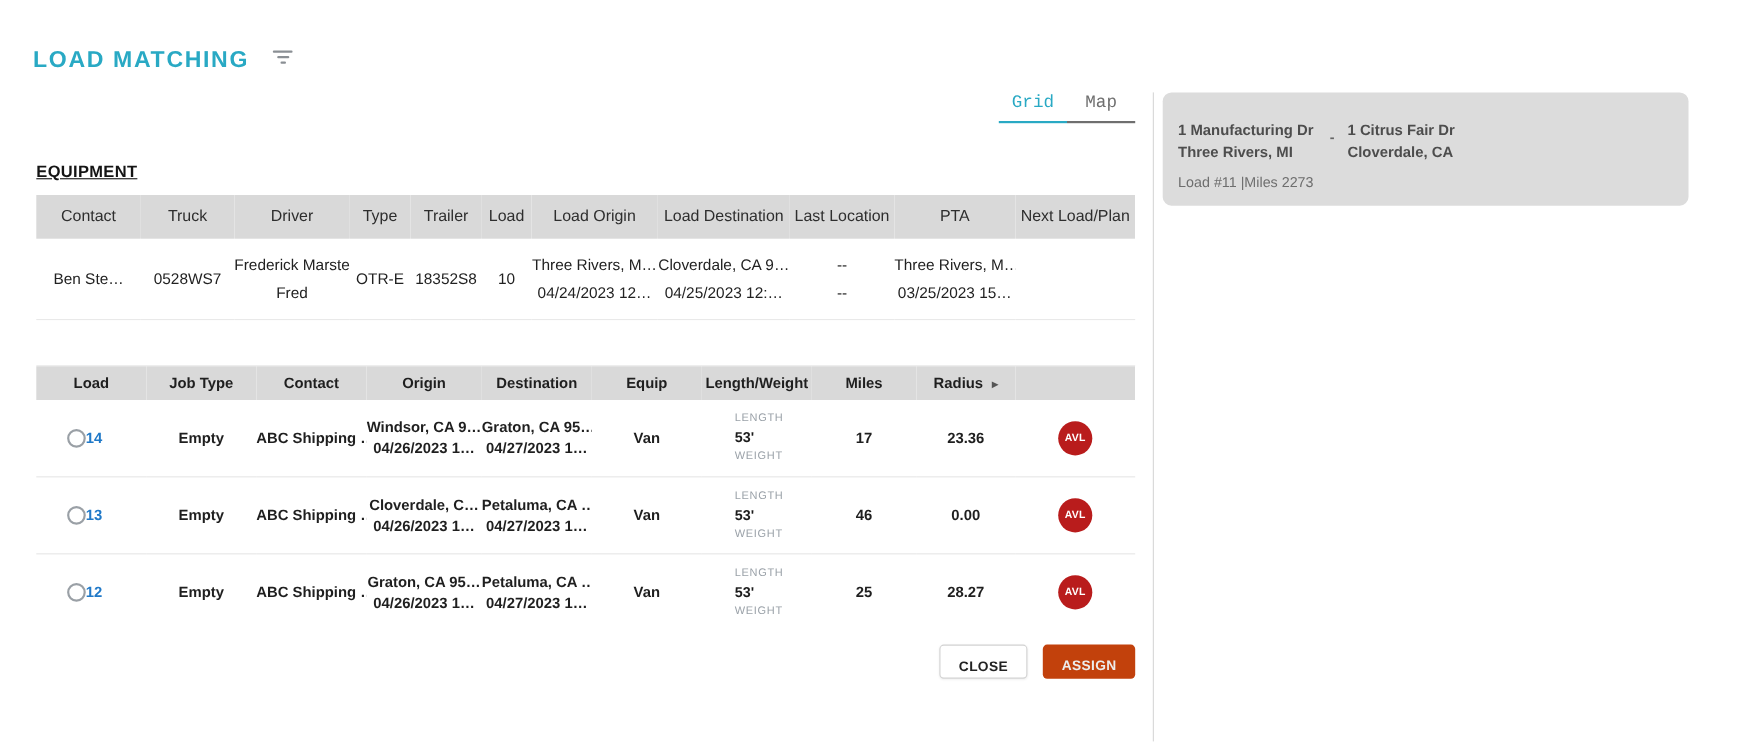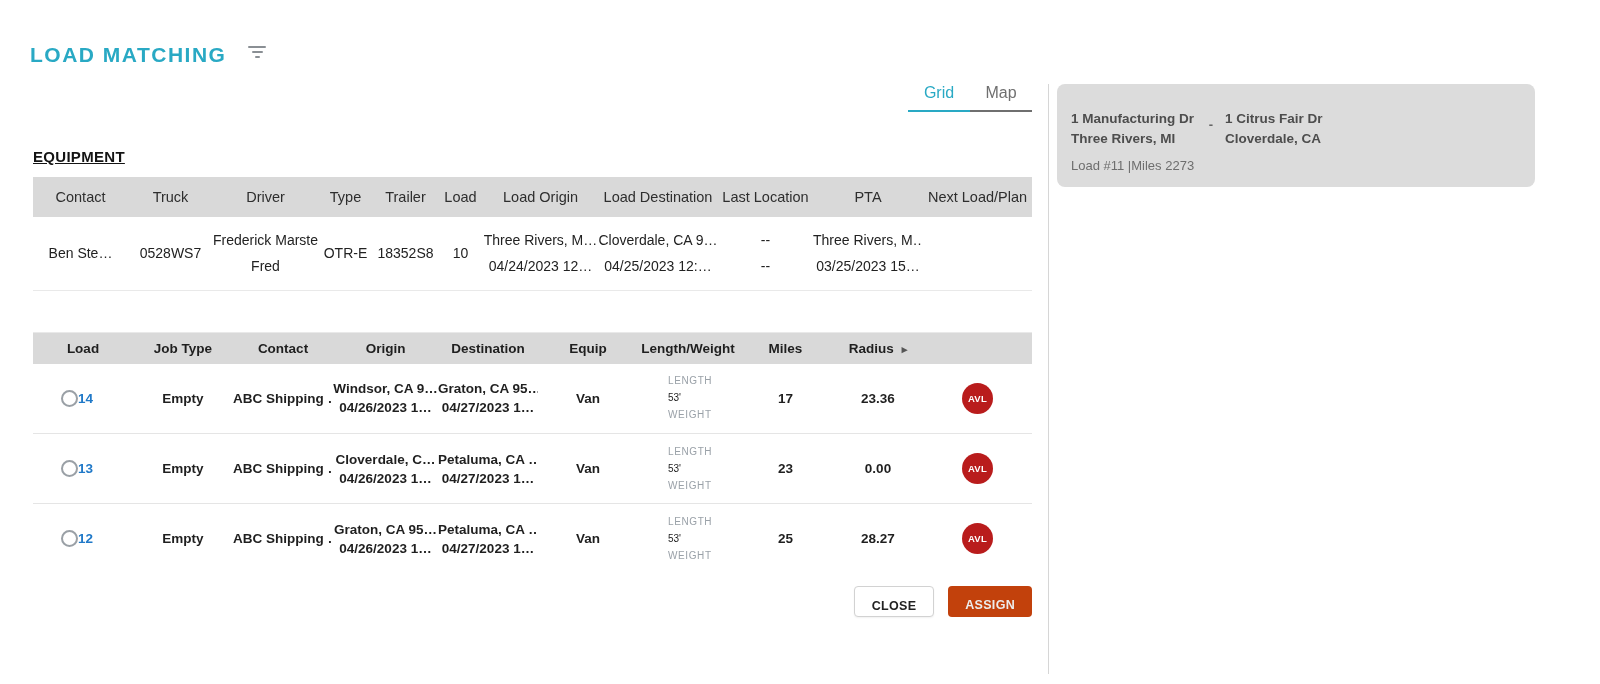--- a/index.html
+++ b/index.html
@@ -15,21 +15,21 @@
   .filter-icon span { background:#8a8f94; height:2px; border-radius:1px; display:block; }
   .filter-icon .b1 { width:18px; } .filter-icon .b2 { width:11px; } .filter-icon .b3 { width:5px; }
 
   
   .content { display:flex; align-items:stretch; height:590px; }
   .main { width:1048px; padding-left:33px; }
   .right-panel { flex:1; border-left:1px solid #d6d6d6; padding:0 8px 0 8px; }
 
   
   .tabs-row { display:flex; justify-content:flex-end; width:999px; }
-  .tab { width:62px; text-align:center; font-size:16px; padding-bottom:8px; cursor:pointer; }
+  .tab { width:62px; text-align:center; font-size:16px; padding-bottom:8px; cursor:pointer;font-family:Liberation Mono, monospace; }
   .tab.active { color:#29a9c4; border-bottom:2.5px solid #29a9c4; }
   .tab.inactive { color:#6f6f6f; border-bottom:2.5px solid #6f6f6f; }
 
   
   .section-label { font-size:15px; font-weight:700; color:#141414; letter-spacing:0.3px; }
   .equipment-label { margin:36px 0 12px 0;text-decoration:underline; }
   .loads-label { margin:9px 0 12px 0; }
 
   table { border-collapse:collapse; width:999px; table-layout:fixed; }
   th, td { padding:0; text-align:center; overflow:hidden; white-space:nowrap; }
@@ -43,21 +43,21 @@
   
   .loads-table thead th { background:#d9d9d9; height:31px; font-size:13.5px; font-weight:700; color:#1f1f1f; }
   .loads-table tbody td { height:70px; font-size:13.5px; font-weight:700; color:#1f1f1f; }
   .loads-table tbody tr + tr td { border-top:1px solid #e5e5e5; }
   .radius-arrow { color:#555; font-size:11px; margin-left:8px; }
   .load-cell { display:flex; align-items:center; justify-content:flex-start; padding-left:28px; }
   .radio { width:17px; height:17px; border:2px solid #9aa0a6; border-radius:50%; background:#fff; cursor:pointer; flex:0 0 auto; }
   .load-link { color:#2079c8; font-weight:700; cursor:pointer; text-decoration:none; font-size:13.5px; }
   .lw-cell { text-align:left; padding-left:30px; }
   .lw-label { font-size:10px; font-weight:400; letter-spacing:0.6px; color:#9aa1a8; line-height:16px; }
-  .lw-value { font-size:10px; font-weight:400; color:#1c1c1c; line-height:18px; }
+  .lw-value { font-size:13px; font-weight:700; color:#1c1c1c; line-height:18px; }
   .two-line-sm div { line-height:19px; }
   .avl-badge { display:inline-flex; align-items:center; justify-content:center; width:31px; height:31px;
     border-radius:50%; background:#b91c1c; color:#fff; font-size:9.5px; font-weight:700; letter-spacing:0.3px; }
 
   
   .footer { width:999px; display:flex; justify-content:flex-end; gap:14px; margin-top:12px; }
   .btn { height:31px; border-radius:4px; font-family:"Liberation Sans",sans-serif;
     font-size:12.5px; font-weight:700; letter-spacing:0.3px; padding:12px 17px; cursor:pointer; }
   .btn-close { background:#fff; color:#222; border:1px solid #d2d2d2; box-shadow:0 1px 2px rgba(0,0,0,0.06); }
   .btn-assign { background:#c2410c; color:#ececec; border:none; }
@@ -231,21 +231,21 @@
           <td class="two-line-sm">
             <div>Petaluma, CA …</div>
               <div>04/27/2023 1…</div>
           </td>
           <td>Van</td>
           <td class="lw-cell">
             <div class="lw-label">LENGTH</div>
             <div class="lw-value">53'</div>
             <div class="lw-label">WEIGHT</div>
           </td>
-          <td>23</td>
+          <td>46</td>
           <td>0.00</td>
           <td><span class="avl-badge">AVL</span></td>
         </tr>
         <tr class="load-row">
           <td>
               <div class="load-cell">
             <span class="radio"></span>
             <a class="load-link">12</a>
           </div>
             </td>

